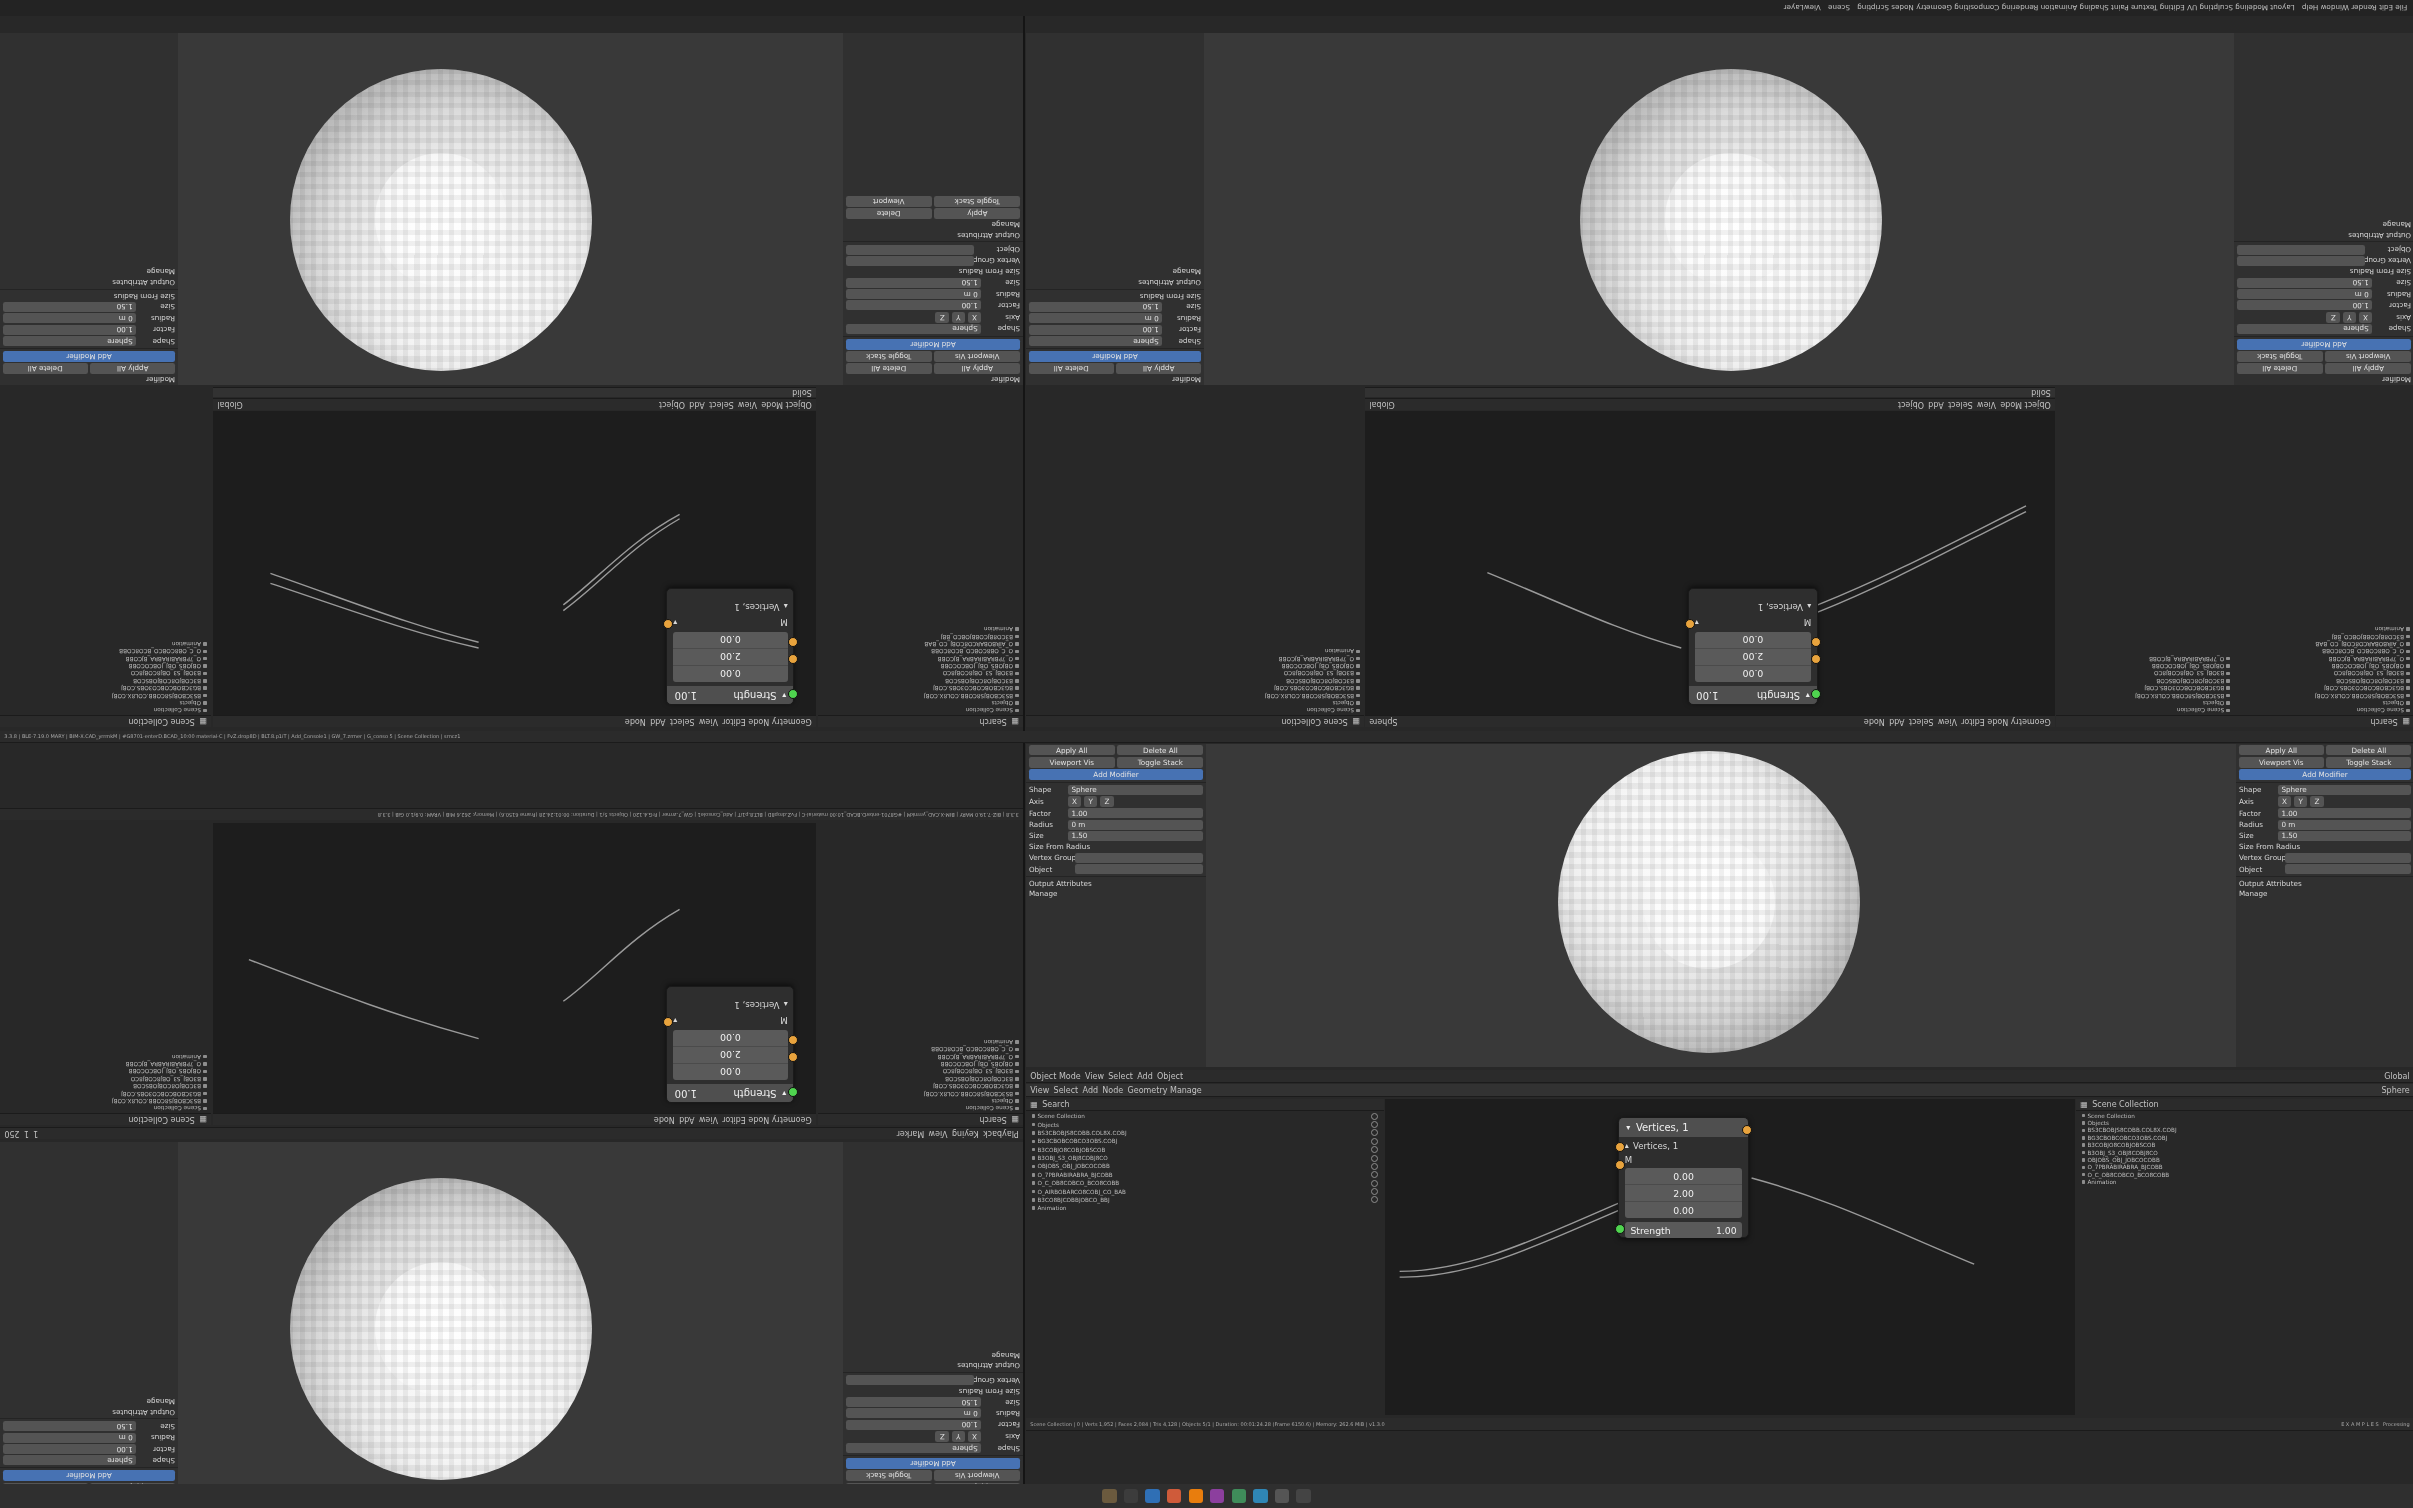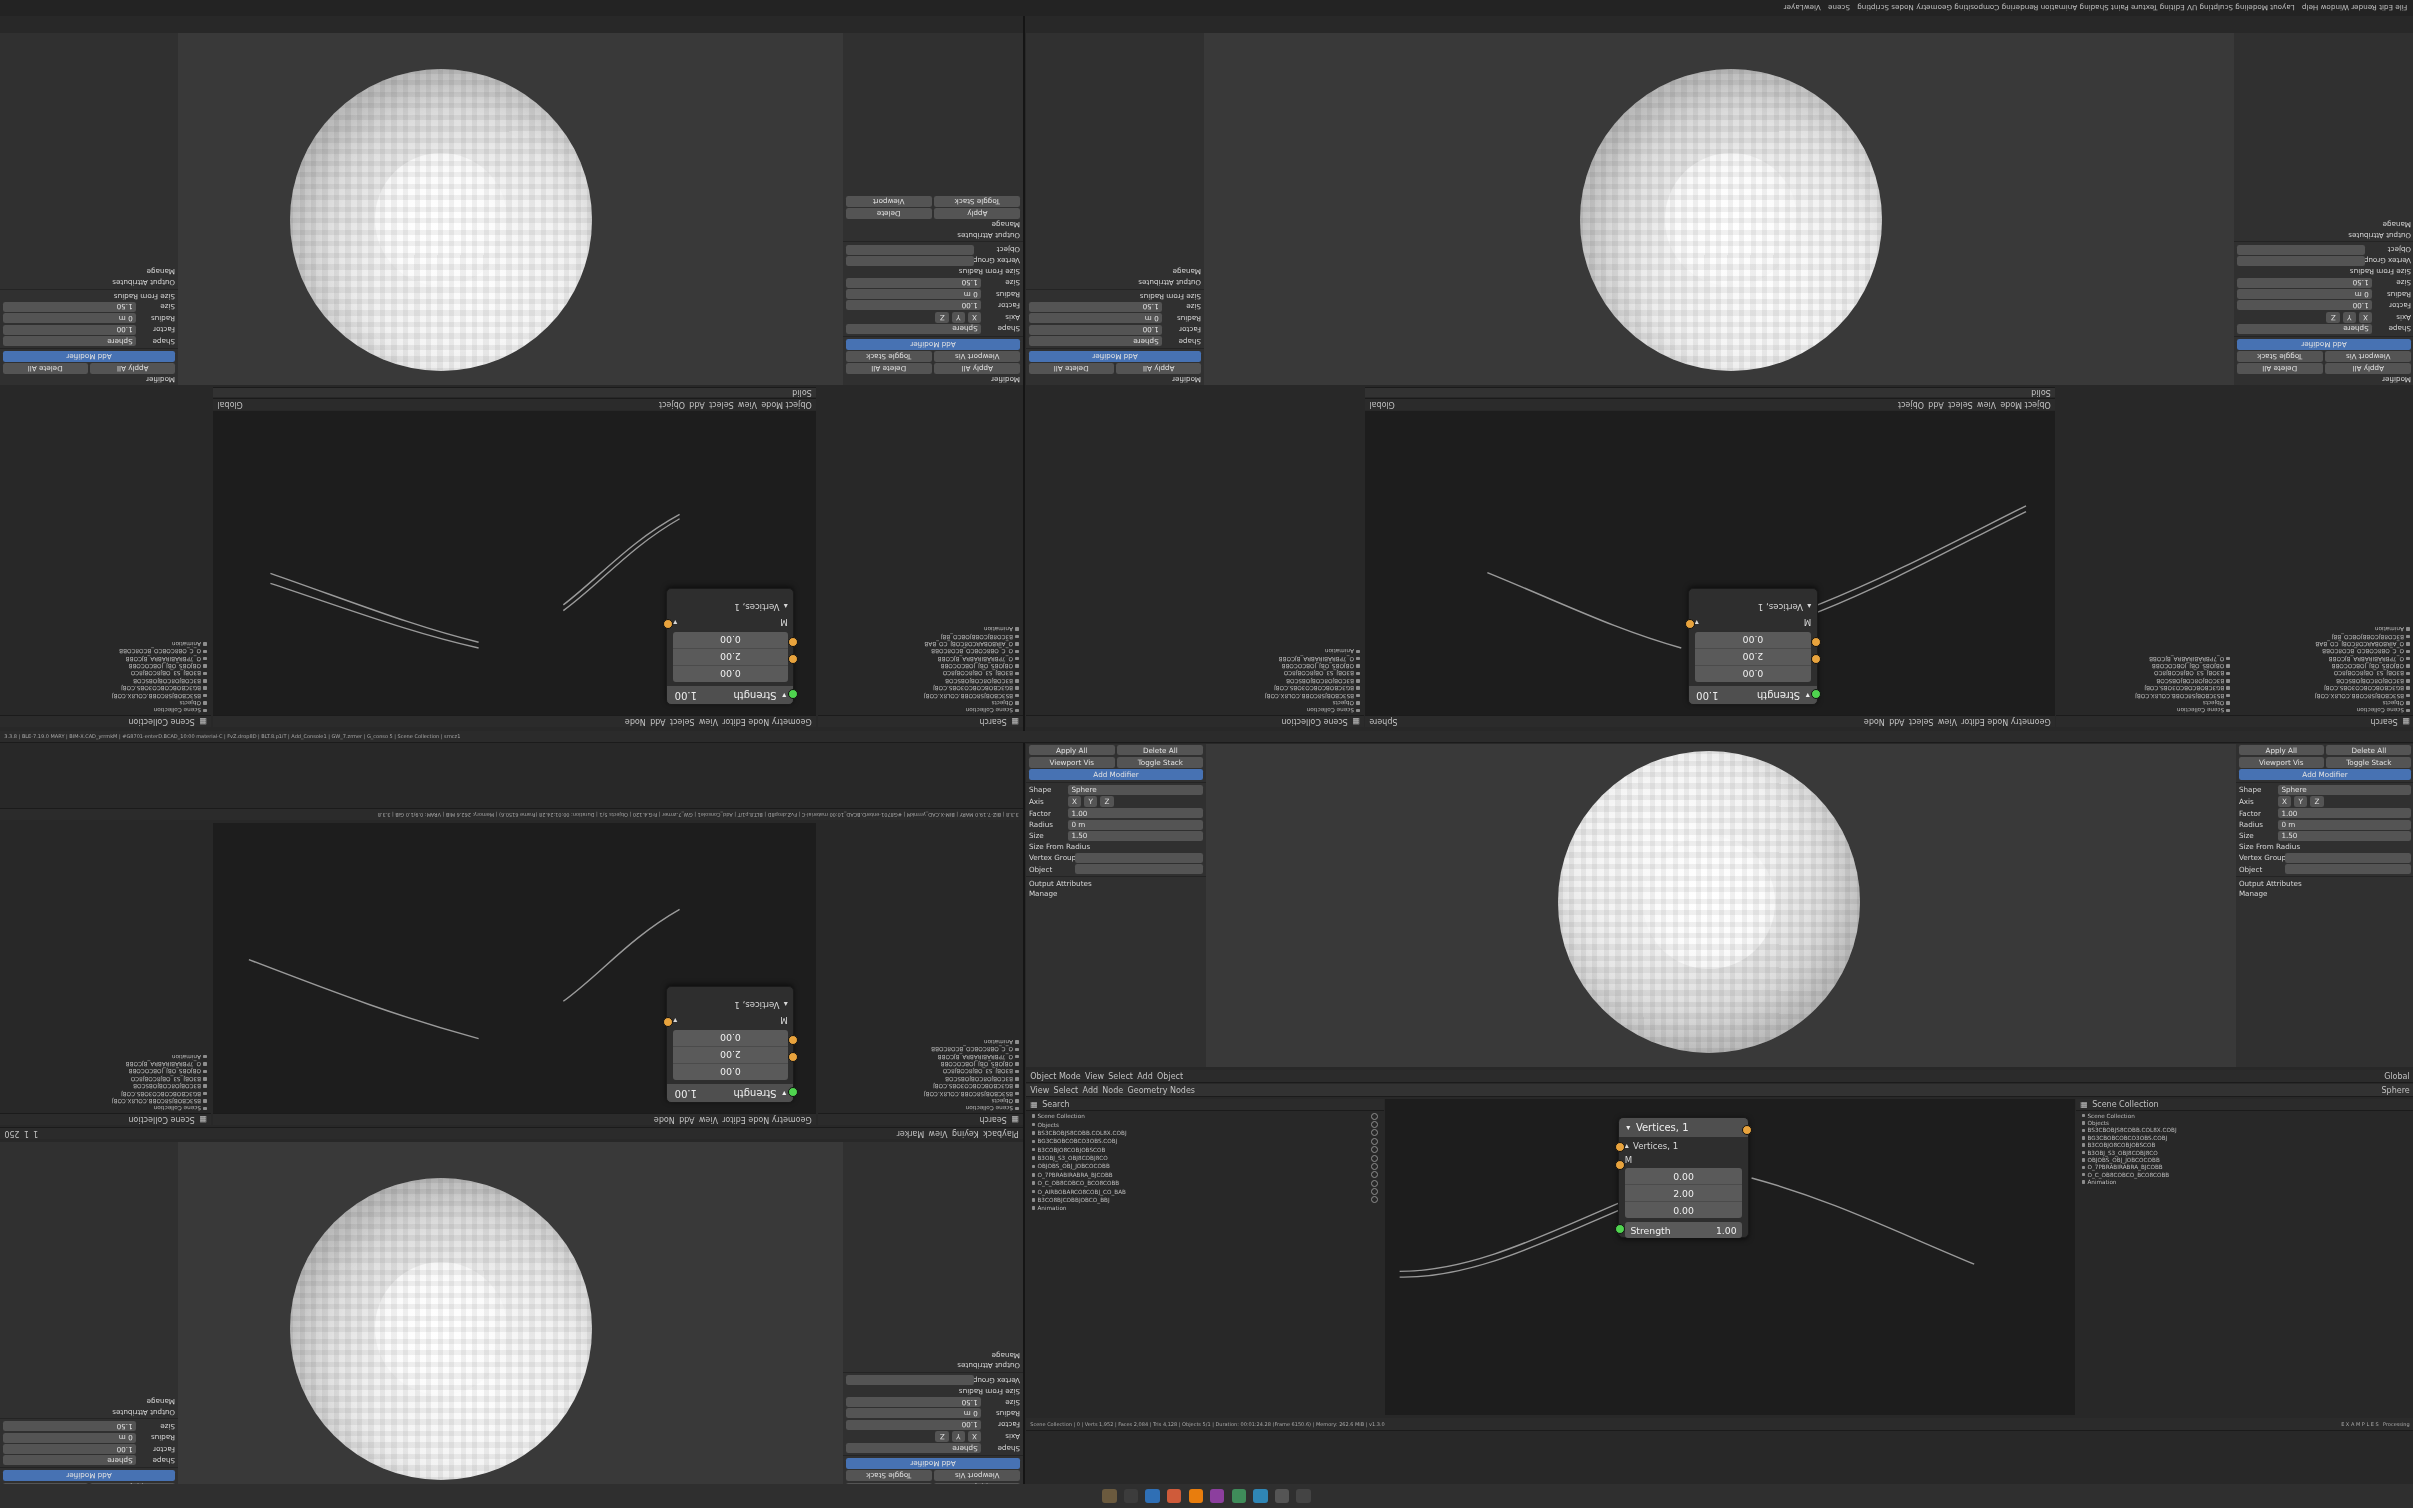--- a/index.html
+++ b/index.html
@@ -1012,21 +1012,21 @@
       <span>Select</span>
       <span>Add</span>
       <span>Object</span>
       <span style="margin-left:auto">Global</span>
     </div>
     <div class="bar light" style="left:0;top:340px;width:1388px;height:13px;">
       <span>View</span>
       <span>Select</span>
       <span>Add</span>
       <span>Node</span>
-      <span>Geometry Nodes</span>
+      <span>Geometry Manage</span>
       <span style="margin-left:auto">Sphere</span>
     </div>
 
     <div class="nodeeditor" style="left:359px;top:355px;width:690px;height:316px;">
       <svg style="position:absolute;left:0;top:0;width:690px;height:316px;" viewBox="0 0 960 440" width="690" height="316">
         <path d="M20 240 C 120 240, 220 190, 325 145" stroke="#9a9a9a" stroke-width="2" fill="none"></path>
         <path d="M20 248 C 120 250, 220 200, 325 155" stroke="#9a9a9a" stroke-width="2" fill="none"></path>
         <path d="M510 110 C 620 140, 700 180, 820 230" stroke="#9a9a9a" stroke-width="2" fill="none"></path>
       </svg>
 

